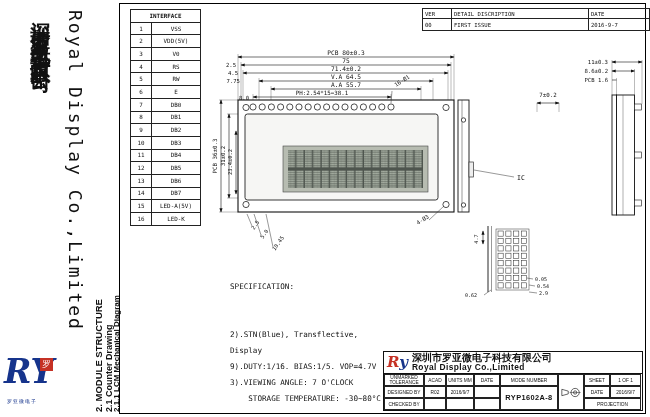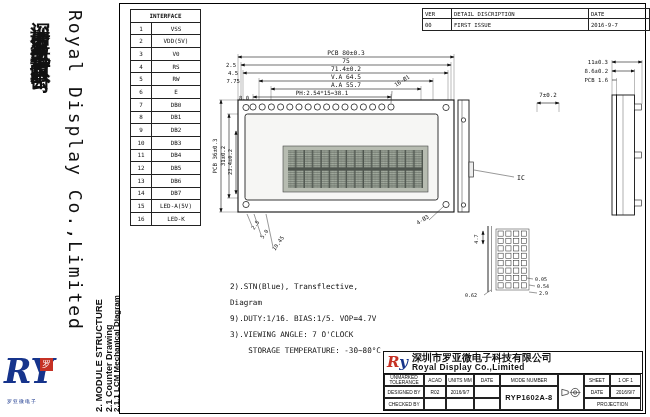--- a/index.html
+++ b/index.html
@@ -369,21 +369,22 @@
       <text class="dimt" x="488" y="48" font-size="5.6" text-anchor="end">PCB 1.6</text>
       <text class="dimt" x="358" y="205" font-size="5.2" text-anchor="middle" transform="rotate(-90 358 205)">4.7</text>
       <text class="dimt" x="415" y="247" font-size="5">0.05</text>
       <text class="dimt" x="417" y="254" font-size="5">0.54</text>
       <text class="dimt" x="419" y="261" font-size="5">2.9</text>
       <text class="dimt" x="345" y="263" font-size="5">0.62</text>
     </g>
   </svg>
 
   <div id="spec">
-    <div id="spec-lines"><div class="spec-line">2).STN(Blue), Transflective,</div><div class="spec-line">Diagram</div><div class="spec-line">9).DUTY:1/16. BIAS:1/5. VOP=4.7V</div><div class="spec-line">3).VIEWING ANGLE: 7 O'CLOCK</div><div class="spec-line">    STORAGE TEMPERATURE: -30~80°C</div></div>
+    <div class="spec-title">SPECIFICATION:</div>
+    <div id="spec-lines"><div class="spec-line">2).STN(Blue), Transflective,</div><div class="spec-line">Display</div><div class="spec-line">9).DUTY:1/16. BIAS:1/5. VOP=4.7V</div><div class="spec-line">3).VIEWING ANGLE: 7 O'CLOCK</div><div class="spec-line">    STORAGE TEMPERATURE: -30~80°C</div></div>
   </div>
 
   <div id="tblock">
     <div class="tb-head">
       <span class="tb-mark"><i class="m-r">R</i><i class="m-y">y</i></span>
       <span class="tb-names">
         <span class="tb-cn">深圳市罗亚微电子科技有限公司</span>
         <span class="tb-en">Royal Display Co.,Limited</span>
       </span>
     </div>

